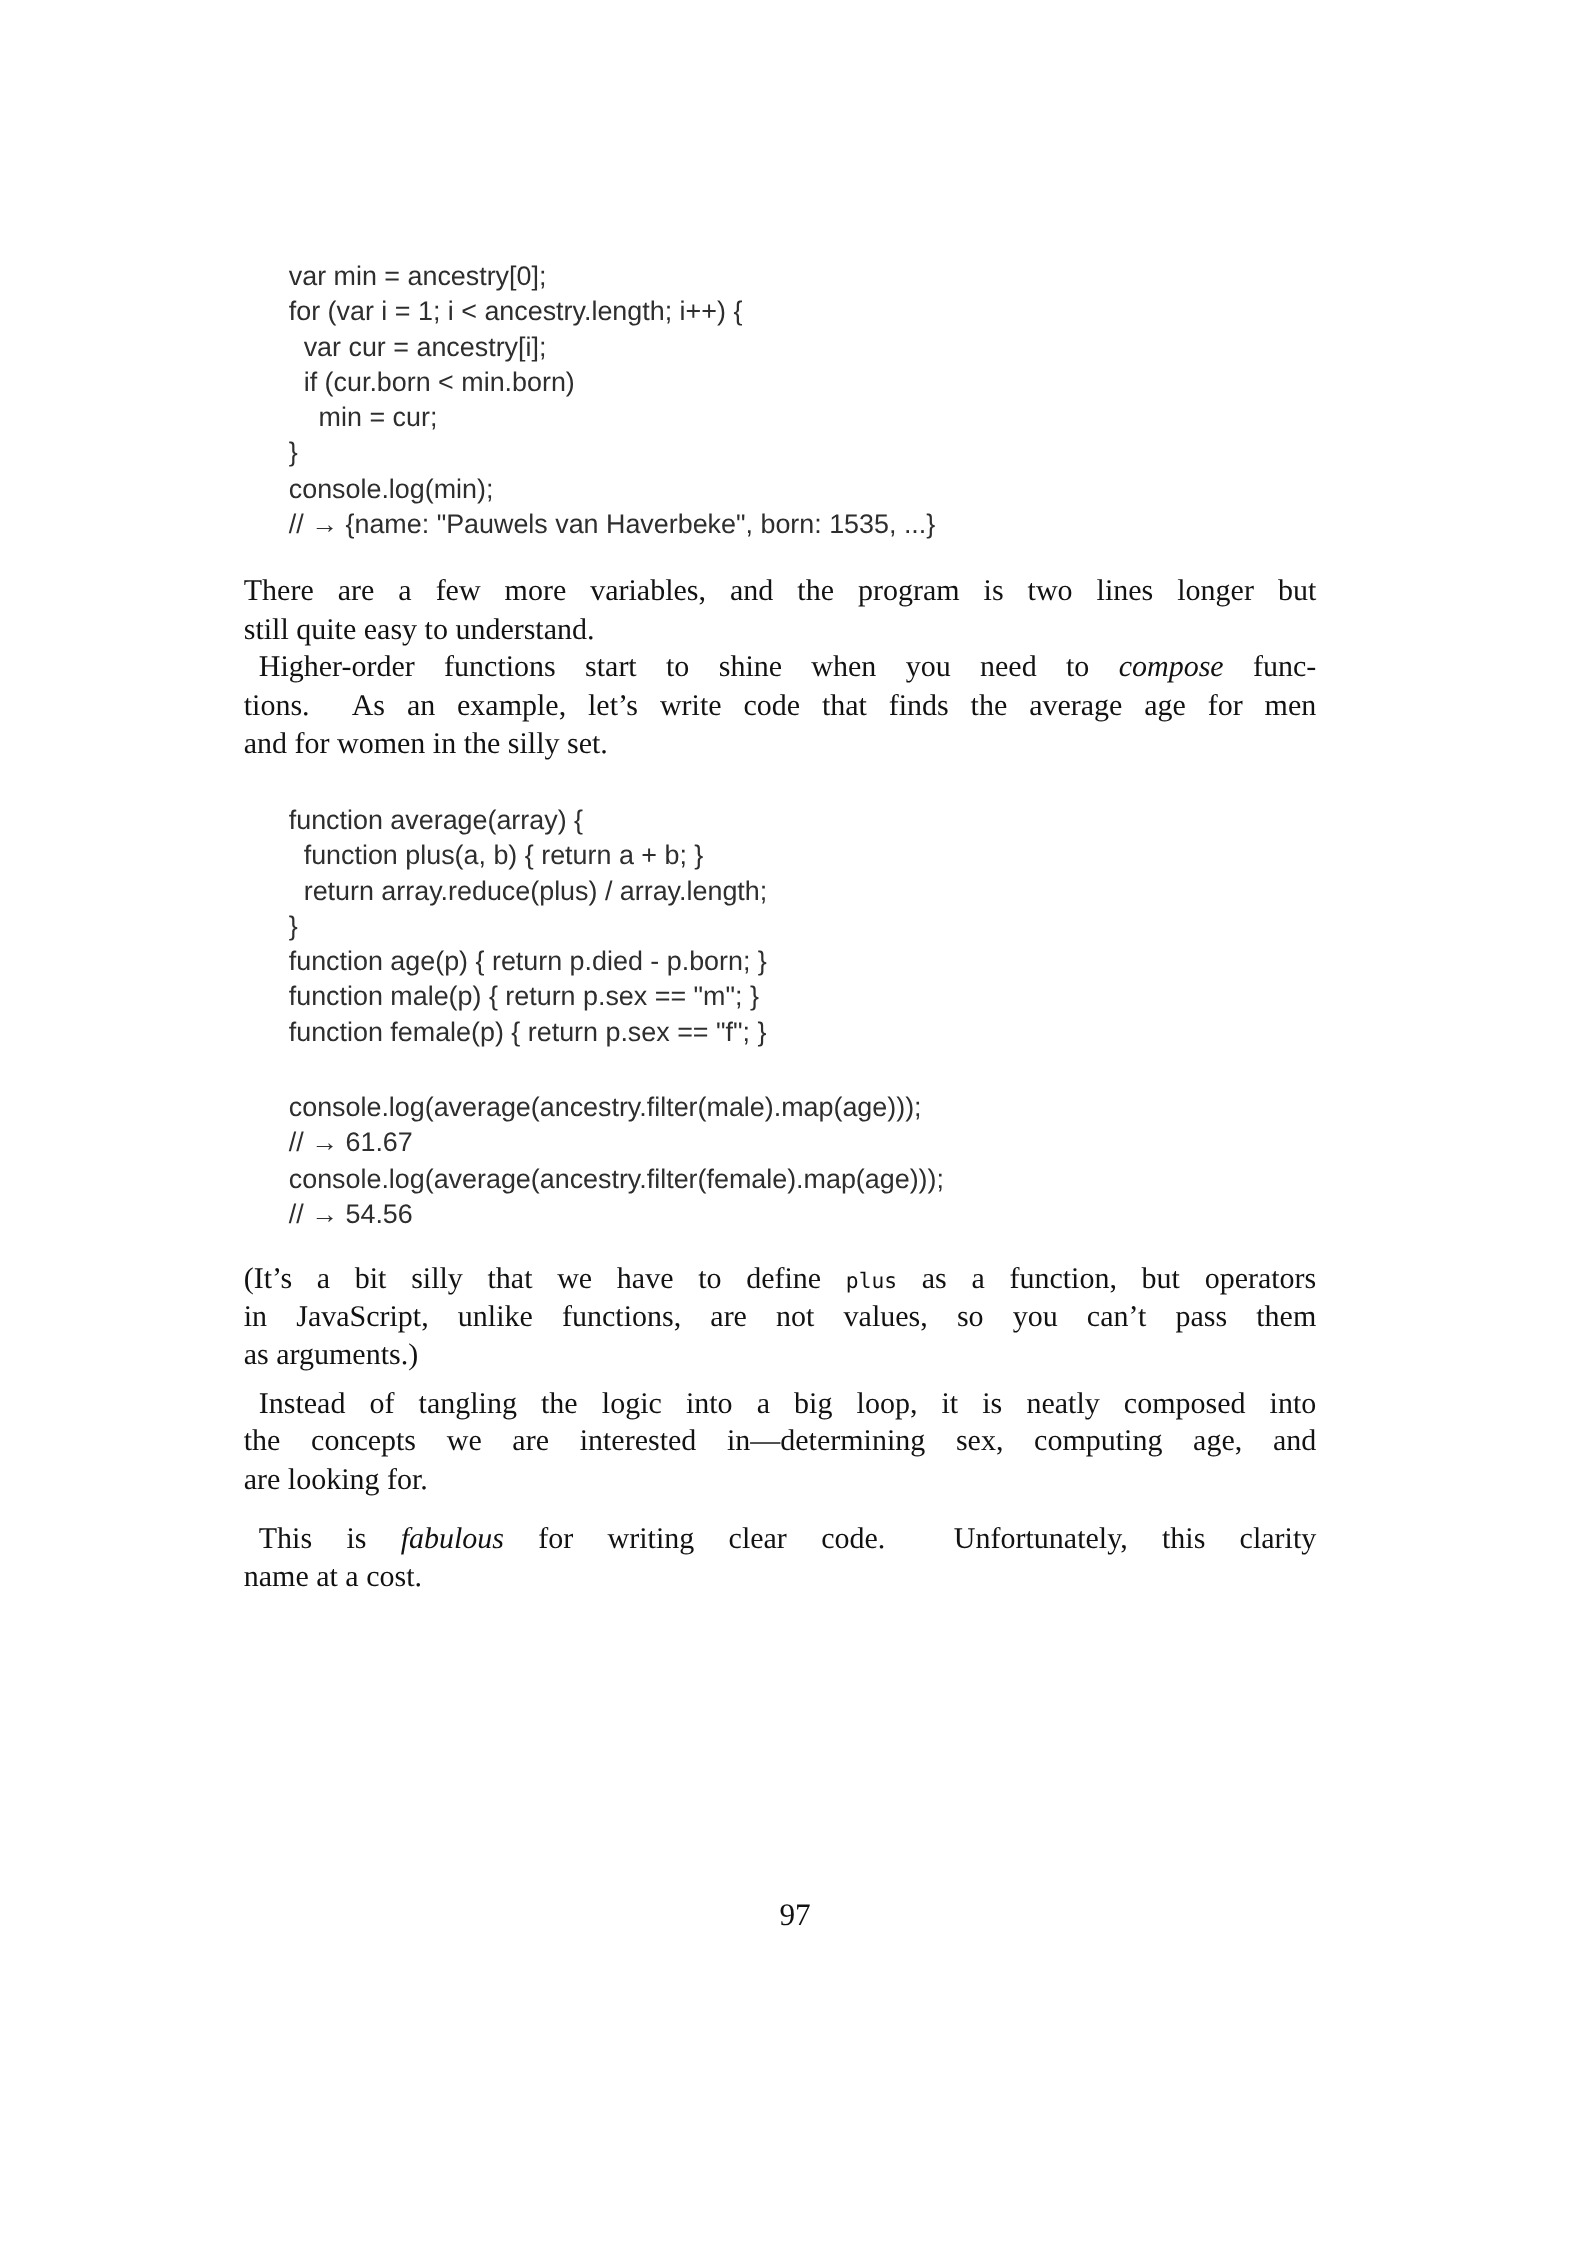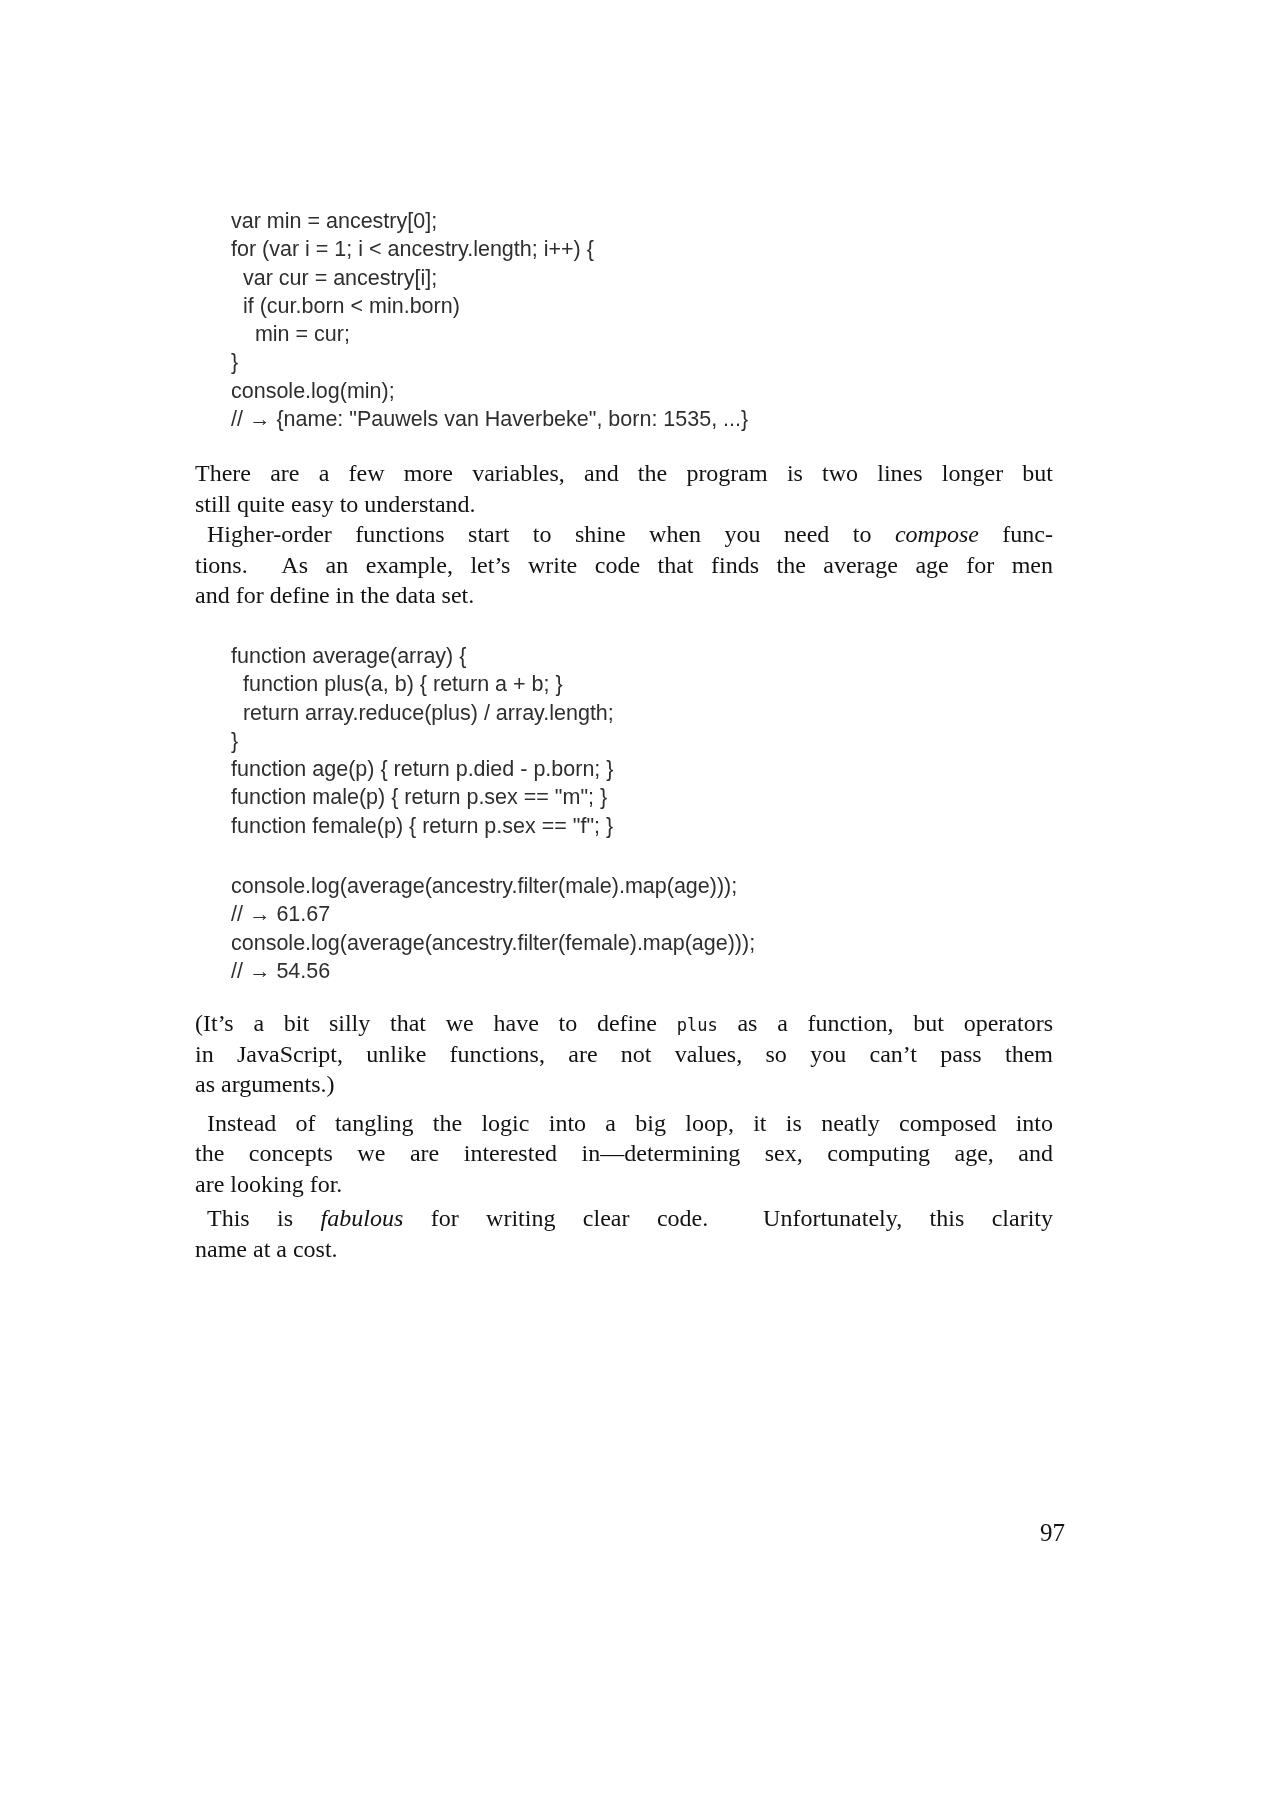--- a/index.html
+++ b/index.html
@@ -46,21 +46,21 @@
     font-family: "DejaVu Sans Mono", monospace;
     font-size: 17px;
     color: var(--body-text, #121212);
   }
 
   
   .folio {
     left: 207px;
     width: 858px;
     top: 1518px;
-    text-align: right;
+    text-align: center;
     font-size: 25px;
     line-height: 30px;
     color: var(--body-text, #121212);
   }
 </style>
 </head>
 <body style="--page-bg: #ffffff; --body-text: #121212; --code-text: #2e2e2e;">
 
 <main>
   <section class="abs code" style="top:207px">
@@ -74,21 +74,21 @@
       <div class="cline">// → {name: "Pauwels van Haverbeke", born: 1535, ...}</div>
     </section>
   <section class="abs prose" style="top:458px">
       <div class="para">
         <div class="tline j"><span class="seg-plain">There are a few more variables, and the program is two lines longer but</span></div>
         <div class="tline"><span class="seg-plain">still quite easy to understand.</span></div>
       </div>
       <div class="para indent">
         <div class="tline j"><span class="seg-plain">Higher-order functions start to shine when you need to </span><span class="seg-italic">compose</span><span class="seg-plain"> func-</span></div>
         <div class="tline j"><span class="seg-plain">tions.&nbsp; As an example, let’s write code that finds the average age for men</span></div>
-        <div class="tline"><span class="seg-plain">and for define in the data set.</span></div>
+        <div class="tline"><span class="seg-plain">and for women in the silly set.</span></div>
       </div>
     </section>
   <section class="abs code" style="top:642px">
       <div class="cline">function average(array) {</div>
       <div class="cline">  function plus(a, b) { return a + b; }</div>
       <div class="cline">  return array.reduce(plus) / array.length;</div>
       <div class="cline">}</div>
       <div class="cline">function age(p) { return p.died - p.born; }</div>
       <div class="cline">function male(p) { return p.sex == "m"; }</div>
       <div class="cline">function female(p) { return p.sex == "f"; }</div>
@@ -102,21 +102,21 @@
       <div class="para">
         <div class="tline j"><span class="seg-plain">(It’s a bit silly that we have to define </span><span class="seg-code">plus</span><span class="seg-plain"> as a function, but operators</span></div>
         <div class="tline j"><span class="seg-plain">in JavaScript, unlike functions, are not values, so you can’t pass them</span></div>
         <div class="tline"><span class="seg-plain">as arguments.)</span></div>
       </div>
       <div class="para indent" style="margin-top: 8px;">
         <div class="tline j"><span class="seg-plain">Instead of tangling the logic into a big loop, it is neatly composed into</span></div>
         <div class="tline j"><span class="seg-plain">the concepts we are interested in—determining sex, computing age, and</span></div>
         <div class="tline"><span class="seg-plain">are looking for.</span></div>
       </div>
-      <div class="para indent" style="margin-top: 4px;">
+      <div class="para indent" style="margin-top: 17px;">
         <div class="tline j"><span class="seg-plain">This is </span><span class="seg-italic">fabulous</span><span class="seg-plain"> for writing clear code.&nbsp; Unfortunately, this clarity</span></div>
         <div class="tline"><span class="seg-plain">name at a cost.</span></div>
       </div>
     </section>
   <footer class="abs folio">
     <span>97</span>
   </footer>
 </main>
 
 </body></html>

